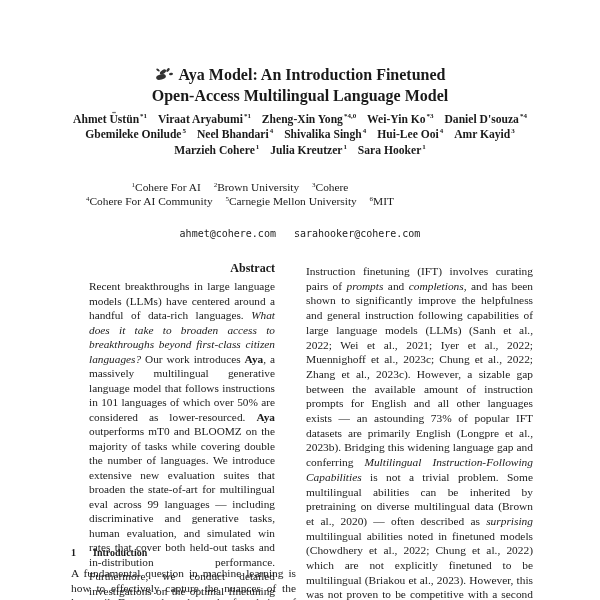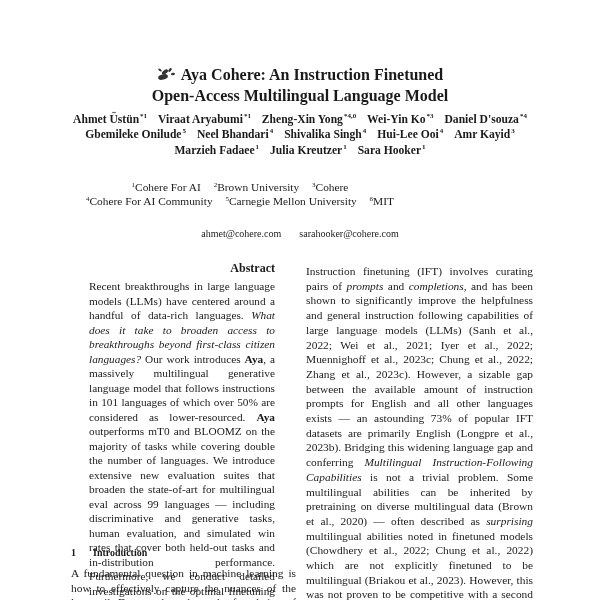--- a/index.html
+++ b/index.html
@@ -11,21 +11,21 @@
   .authors { position:absolute; left:40px; width:520px; top:112px; text-align:center;
              font-weight:bold; font-size:11.6px; line-height:15.3px; }
   .authors .au { white-space:nowrap; margin:12px 4px; }
   .authors sup { font-size:7px; vertical-align:5px; line-height:0; margin-left:1px; }
   .affil { position:absolute; left:0; width:480px; top:180px; text-align:center;
            font-size:11.4px; line-height:14px; }
   .affil .a { margin:0 5px; white-space:nowrap; }
   .affil sup { font-size:7px; vertical-align:4px; line-height:0; }
   .emails { position:absolute; left:0; width:600px; top:228px; text-align:center;
             font-family:"DejaVu Sans Mono","Liberation Mono",monospace; font-size:10px; }
-  .emails span { margin:0 6px;font-family:Liberation Serif, serif; }
+  .emails span { margin:0 6px; }
   .abs-head { position:absolute; left:89px; width:186px; top:261px; text-align:right;
               font-weight:bold; font-size:12px; }
   .abs-body { position:absolute; left:89px; width:186px; top:279px;
               font-size:11.3px; line-height:14.5px; text-align:justify; hyphens:manual; }
   .sec-head { position:absolute; left:71px; top:547px; font-weight:bold; font-size:10px; }
   .sec-head .num { display:inline-block; width:22px; }
   .intro-body { position:absolute; left:71px; width:225px; top:566px;
                 font-size:11.4px; line-height:14.5px; text-align:justify; }
   .right-col { position:absolute; left:306px; width:227px; top:264px;
                font-size:11.4px; line-height:14.7px; text-align:justify; }
@@ -38,42 +38,42 @@
 <div class="title">
   <div>
     <span class="logo">
       <svg width="20" height="14" viewBox="0 0 20 14">
         <ellipse cx="6" cy="10" rx="5" ry="2.6" fill="#333" transform="rotate(-15 6 10)"></ellipse>
         <ellipse cx="8" cy="5" rx="3.5" ry="1.8" fill="#333" transform="rotate(-35 8 5)"></ellipse>
         <ellipse cx="13" cy="3" rx="2.2" ry="1.3" fill="#333" transform="rotate(-50 13 3)"></ellipse>
         <ellipse cx="16" cy="7" rx="2" ry="1.2" fill="#333" transform="rotate(-10 16 7)"></ellipse>
         <ellipse cx="3" cy="3" rx="2" ry="1.1" fill="#333" transform="rotate(40 3 3)"></ellipse>
       </svg>
-    </span><span>Aya Cohere: An Instruction Finetuned</span>
+    </span><span>Aya Model: An Introduction Finetuned</span>
   </div>
   <div>Open-Access Multilingual Language Model</div>
 </div>
 
 <div class="authors">
   <div>
     <span class="au"><span>Ahmet Üstün</span><sup>*1</sup></span>
     <span class="au"><span>Viraat Aryabumi</span><sup>*1</sup></span>
     <span class="au"><span>Zheng-Xin Yong</span><sup>*4,0</sup></span>
     <span class="au"><span>Wei-Yin Ko</span><sup>*3</sup></span>
     <span class="au"><span>Daniel D'souza</span><sup>*4</sup></span>
   </div>
   <div>
     <span class="au"><span>Gbemileke Onilude</span><sup>5</sup></span>
     <span class="au"><span>Neel Bhandari</span><sup>4</sup></span>
     <span class="au"><span>Shivalika Singh</span><sup>4</sup></span>
     <span class="au"><span>Hui-Lee Ooi</span><sup>4</sup></span>
     <span class="au"><span>Amr Kayid</span><sup>3</sup></span>
   </div>
   <div>
-    <span class="au"><span>Marzieh Fadaee</span><sup>1</sup></span>
+    <span class="au"><span>Marzieh Cohere</span><sup>1</sup></span>
     <span class="au"><span>Julia Kreutzer</span><sup>1</sup></span>
     <span class="au"><span>Sara Hooker</span><sup>1</sup></span>
   </div>
 </div>
 
 <div class="affil">
   <div>
     <span class="a"><sup>1</sup><span>Cohere For AI</span></span>
     <span class="a"><sup>2</sup><span>Brown University</span></span>
     <span class="a"><sup>3</sup><span>Cohere</span></span>

